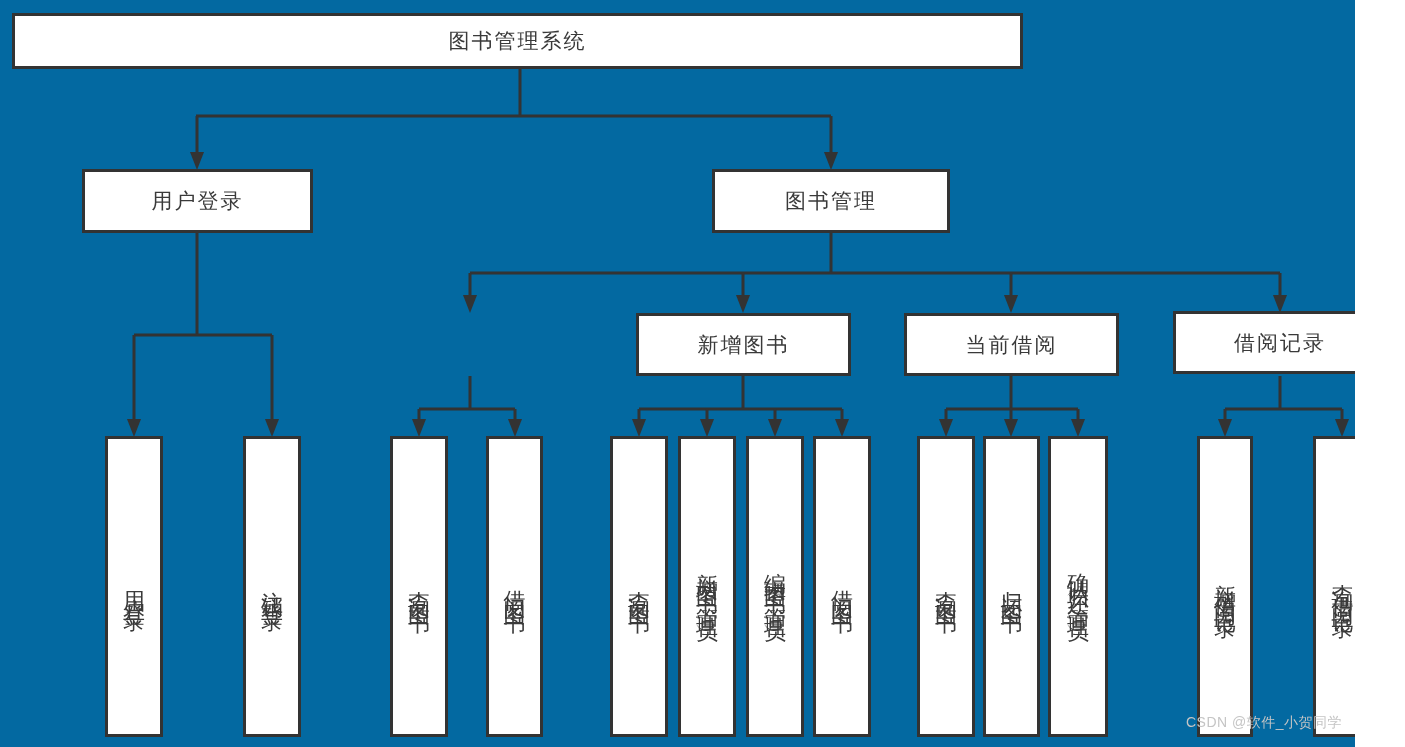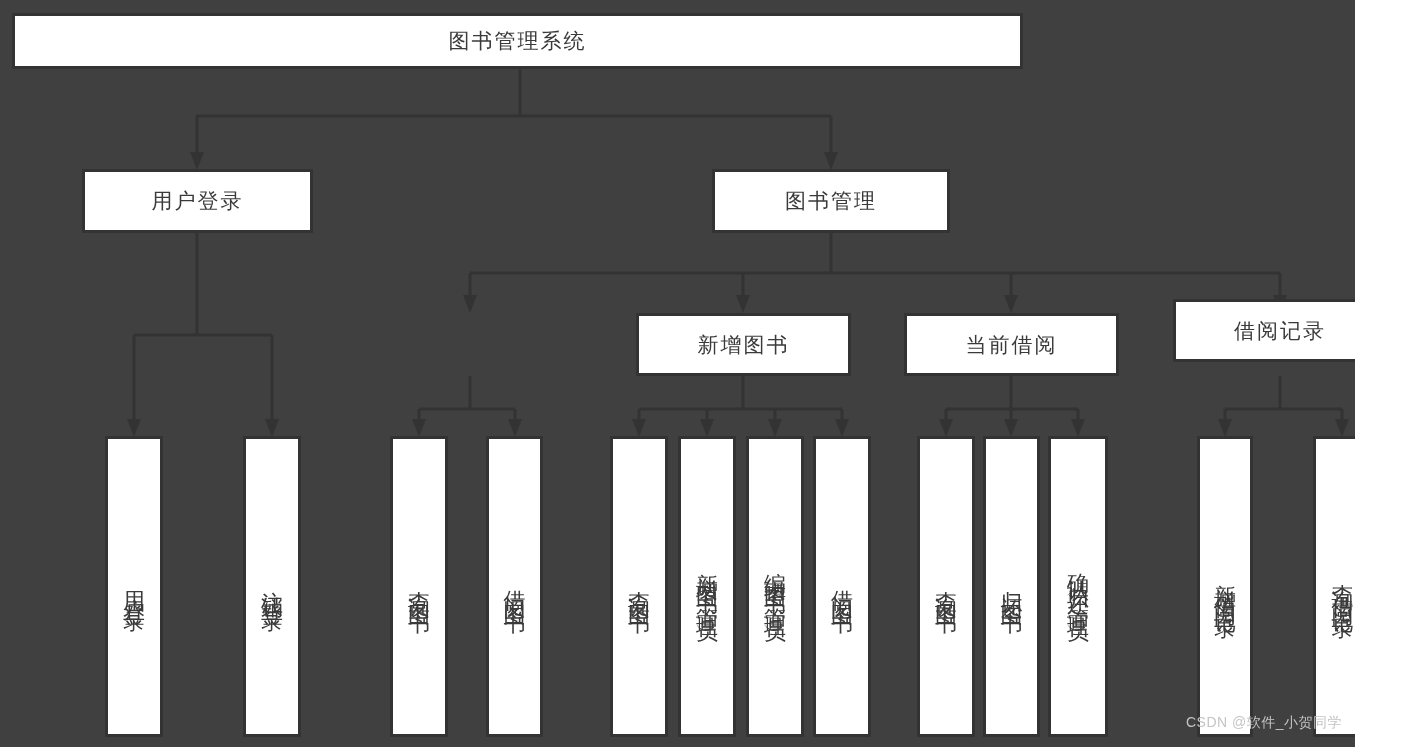--- a/index.html
+++ b/index.html
@@ -4,21 +4,21 @@
 <style>
   html, body {
     margin: 0;
     padding: 0;
     background: #ffffff;
   }
   #canvas {
     position: relative;
     width: 1355px;
     height: 747px;
-    background: #404040;
+    background: #0369a1;
     font-family: "Liberation Sans", sans-serif;
     overflow: hidden;
   }
   #connectors {
     position: absolute;
     left: 0;
     top: 0;
     z-index: 0;
   }
   .node {
@@ -122,21 +122,21 @@
   <div class="node" style="left:712px; top:169px; width:238px; height:64px;">
     <span class="hlabel">图书管理</span>
   </div>
 
   <div class="node" style="left:636px; top:313px; width:215px; height:63px;">
     <span class="hlabel">新增图书</span>
   </div>
   <div class="node" style="left:904px; top:313px; width:215px; height:63px;">
     <span class="hlabel">当前借阅</span>
   </div>
-  <div class="node" style="left:1173px; top:299px; width:214px; height:63px;">
+  <div class="node" style="left:1173px; top:311px; width:214px; height:63px;">
     <span class="hlabel">借阅记录</span>
   </div>
 
   <div class="node" style="left:105px; top:436px; width:58px; height:301px;">
     <span class="vlabel">用户登录</span>
   </div>
   <div class="node" style="left:243px; top:436px; width:58px; height:301px;">
     <span class="vlabel">注销登录</span>
   </div>
 

